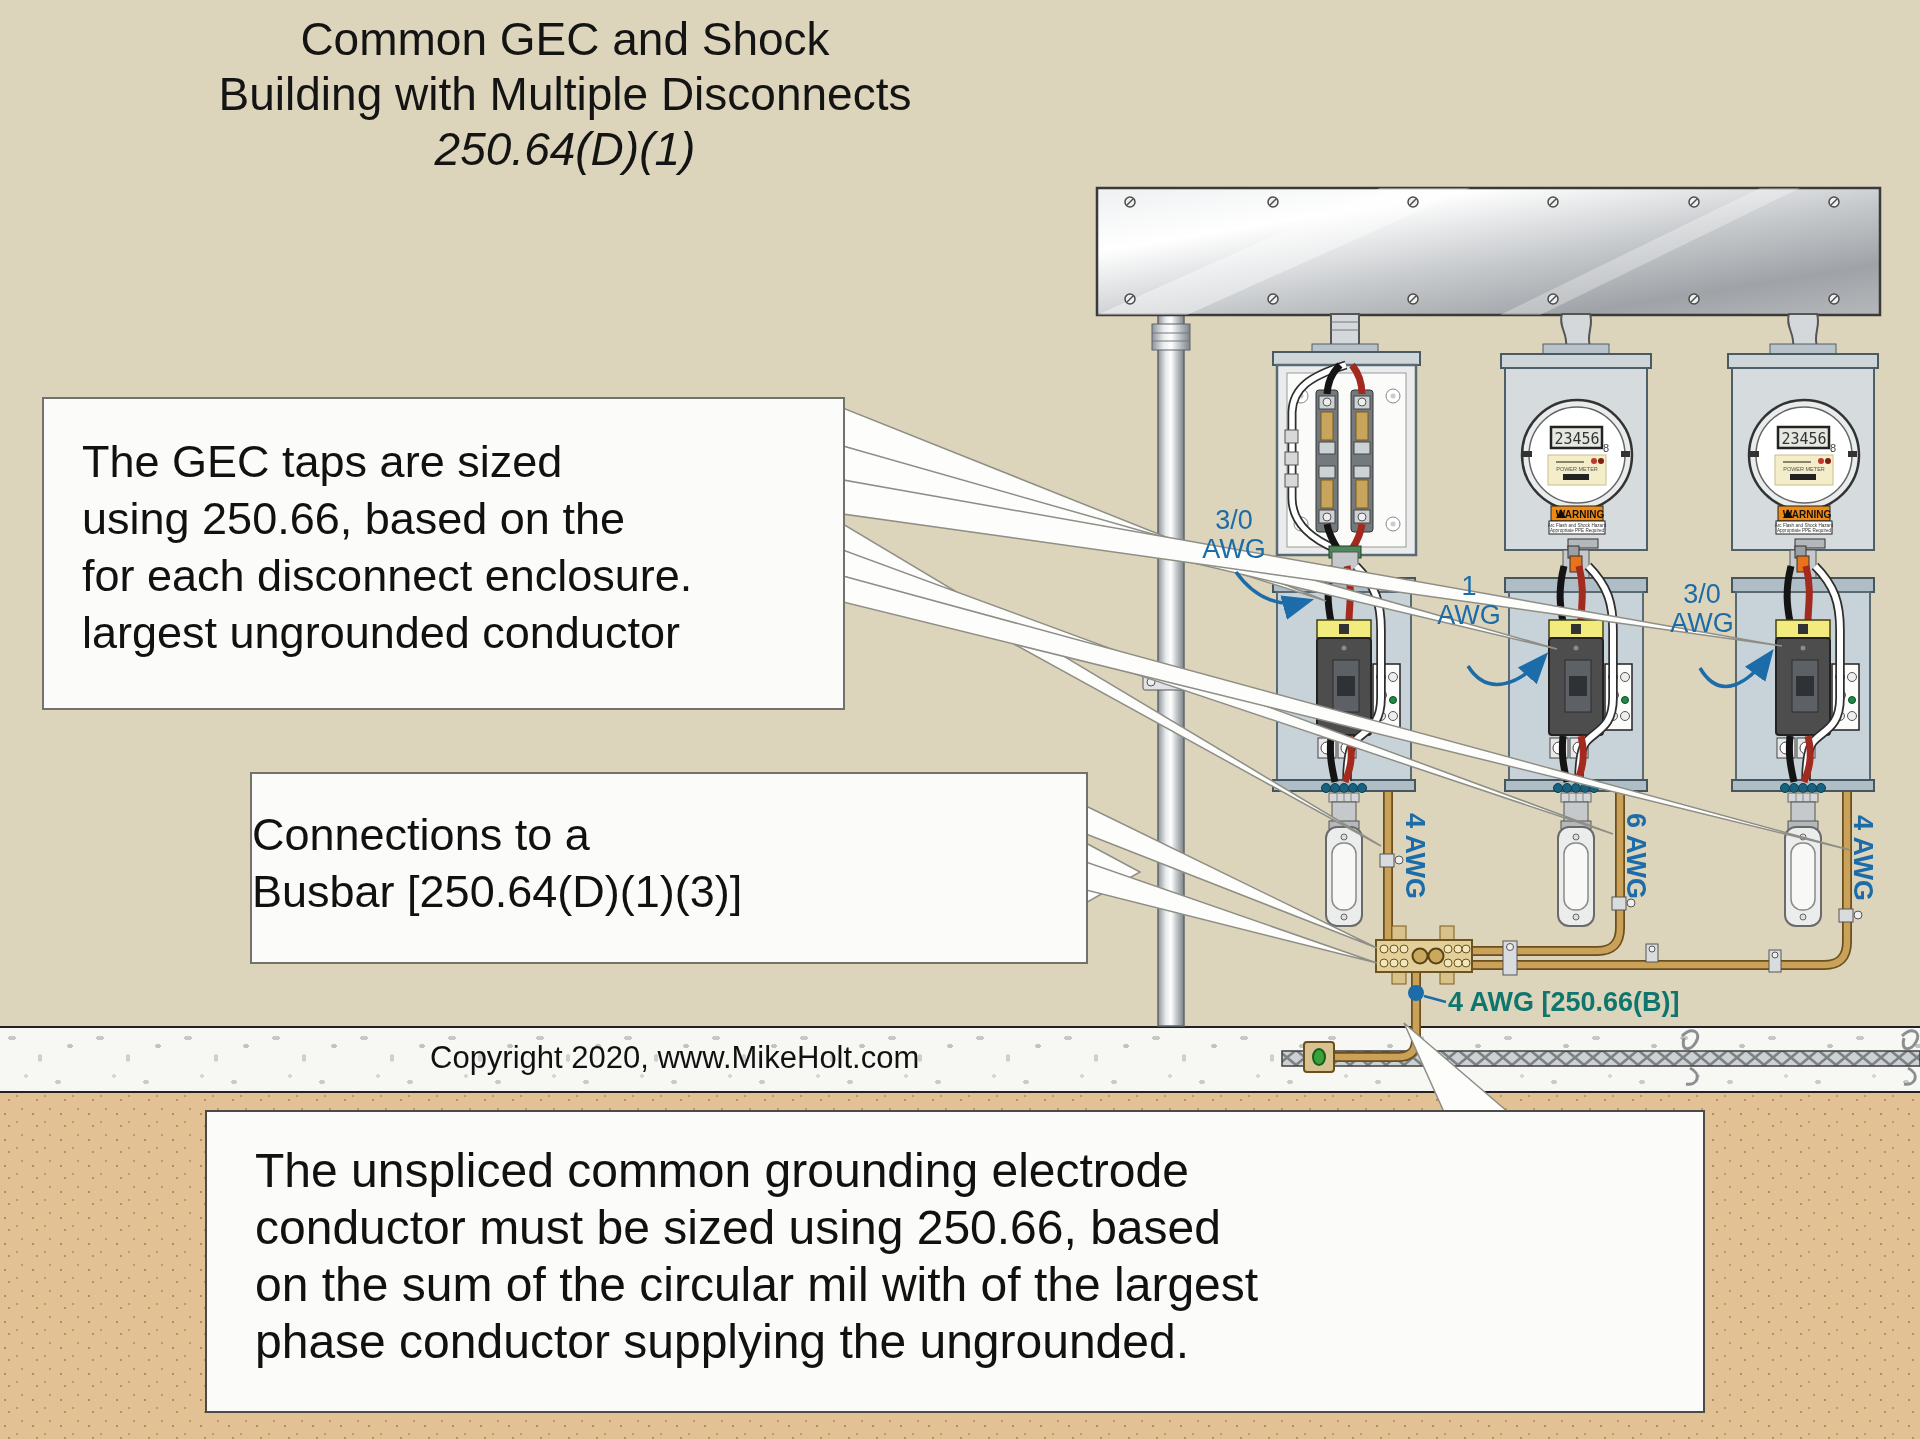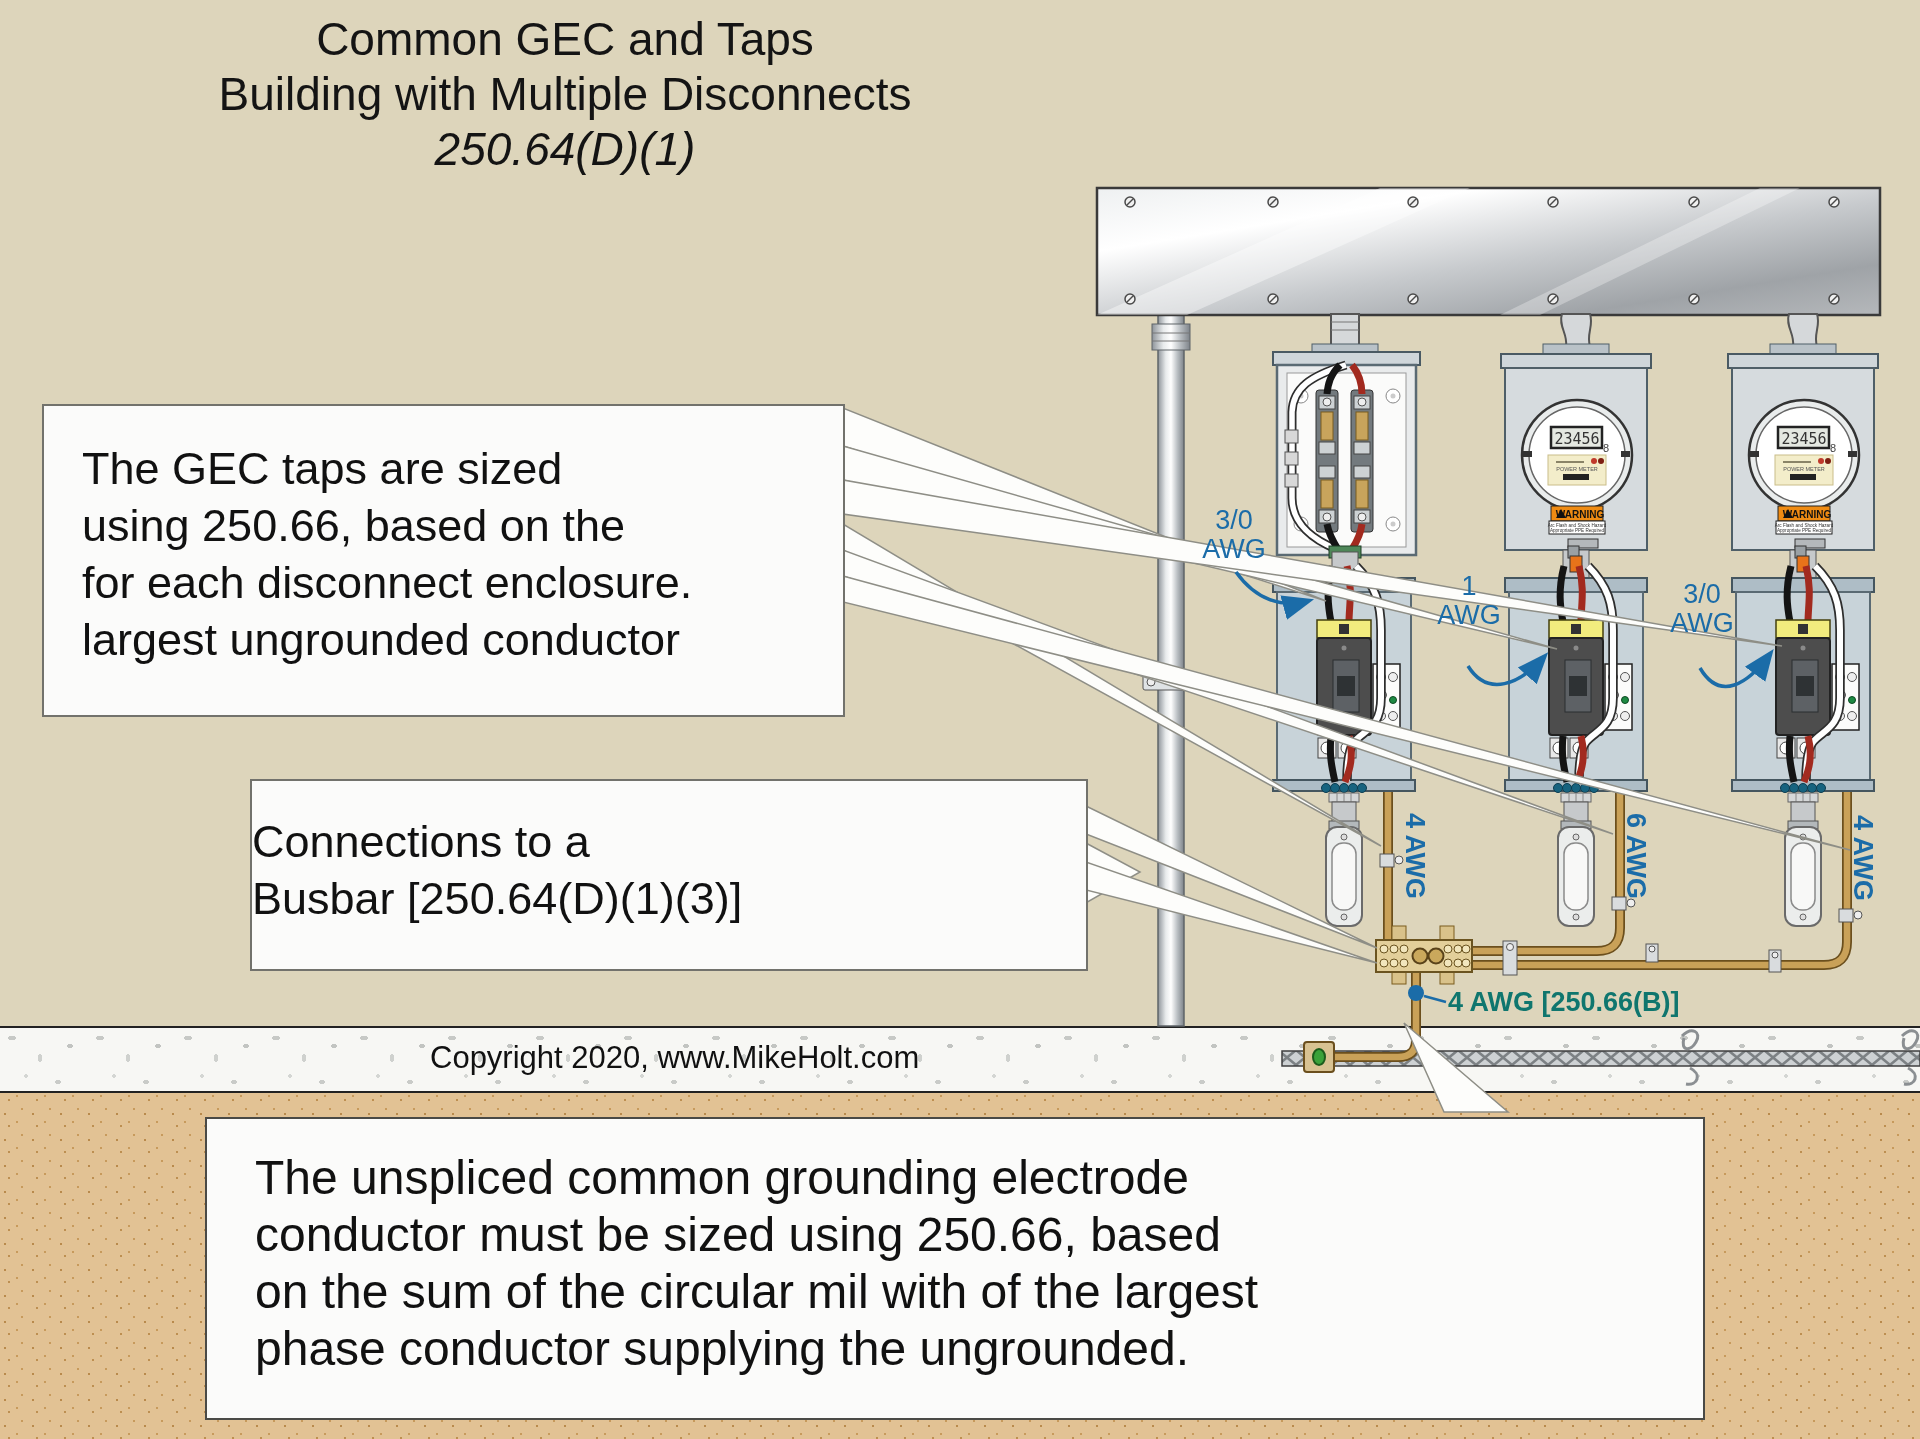--- a/index.html
+++ b/index.html
@@ -22,21 +22,21 @@
           radial-gradient(circle 1.6px at 9px 7px,#bd8f51 60%,transparent 61%),
           radial-gradient(circle 1.3px at 22px 16px,#c79a5c 60%,transparent 61%),
           radial-gradient(circle 1.5px at 5px 21px,#b98a4c 60%,transparent 61%),
           radial-gradient(circle 1.2px at 17px 3px,#c79a5c 60%,transparent 61%);
         background-size:28px 26px;}
   svg.art{position:absolute;left:0;top:0;}
   .title{position:absolute;left:65px;top:12px;width:1000px;text-align:center;
          color:#141414;font-size:46px;line-height:55px;}
   .title .l3{font-style:italic;}
   .cbox{position:absolute;background:#fbfbfa;border:2px solid #72726c;color:#111;
-        box-sizing:border-box;margin-top:7px;}
+        box-sizing:border-box;}
   .cbox1{left:42px;top:397px;width:803px;height:313px;padding:34px 0 0 38px;
          font-size:45px;line-height:57px;}
   .cbox2{left:250px;top:772px;width:838px;height:192px;padding-top:32px;
          font-size:45px;line-height:57px;text-align:left;}
   .cbox3{left:205px;top:1110px;width:1500px;height:303px;padding:30px 0 0 48px;
          font-size:48px;line-height:57px;border-color:#4a4a46;}
   .cbox div{white-space:nowrap;}
   .blabel{position:absolute;color:#1b6ca8;font-size:27px;line-height:29px;
           text-align:center;width:90px;font-weight:normal;}
   .vlabel{position:absolute;color:#1b6ca8;font-size:27px;font-weight:bold;white-space:nowrap;
@@ -326,21 +326,21 @@
     <g stroke="#1b6ca8" stroke-width="3.5" fill="none">
       <path d="M1236,572 C1256,600 1282,608 1308,601" marker-end="url(#arrowB)"></path>
       <path d="M1468,666 C1488,698 1520,684 1544,657" marker-end="url(#arrowB)"></path>
       <path d="M1700,668 C1720,702 1748,684 1770,654" marker-end="url(#arrowB)"></path>
       <line x1="1424" y1="996" x2="1446" y2="1002" stroke-width="2.5"></line>
     </g>
     <circle cx="1416" cy="993" r="8" fill="#1b6ca8"></circle>
   </svg>
 
   <div class="title">
-    <div>Common GEC and Taps</div>
+    <div>Common GEC and Shock</div>
     <div>Building with Multiple Disconnects</div>
     <div class="l3">250.64(D)(1)</div>
   </div>
 
   <div class="cbox cbox1">
     <div>The GEC taps are sized</div>
     <div>using 250.66, based on the</div>
     <div>for each disconnect enclosure.</div>
     <div>largest ungrounded conductor</div>
   </div>

